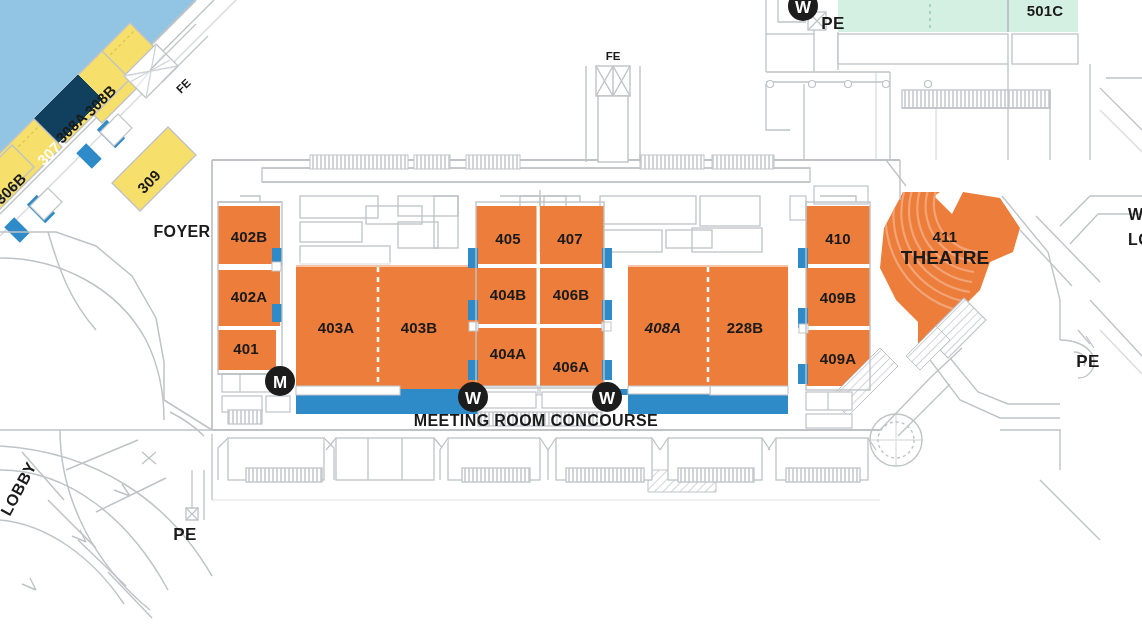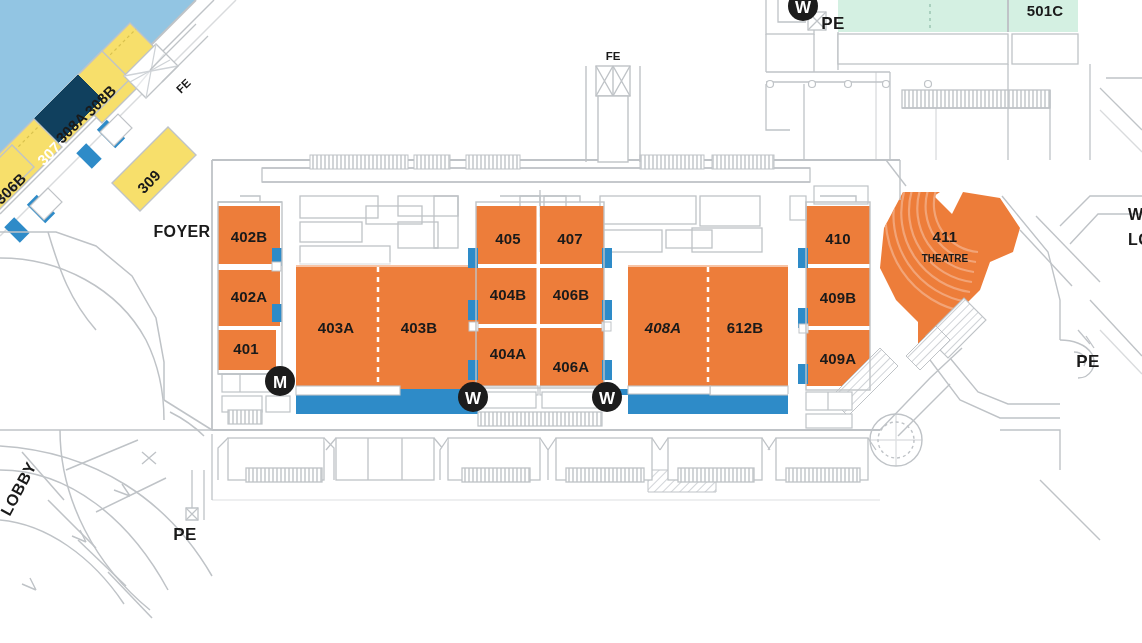--- a/index.html
+++ b/index.html
@@ -4,21 +4,21 @@
 <style>
   html,body{margin:0;padding:0;background:#ffffff;}
   body{width:1142px;height:643px;overflow:hidden;
        font-family:"Liberation Sans",sans-serif;}
   #map-root{position:relative;width:1142px;height:643px;background:#fff;}
   #floorplan{position:absolute;inset:0;}
   .lbl{position:absolute;font-family:"Liberation Sans",sans-serif;
        font-weight:bold;color:#1a1a1a;white-space:nowrap;
        transform-origin:center center;pointer-events:none;}
   .room-lbl{font-size:15px;letter-spacing:.2px;}
-  .room-lbl-sm{font-size:10px;}
+  .room-lbl-sm{font-size:19px;}
   .area-lbl{font-size:16px;letter-spacing:.4px;}
   .tiny-lbl{font-size:17px;letter-spacing:.3px;}
   .fe-lbl{font-size:11.5px;}
   .ctr{transform:translate(-50%,-50%);}
 </style>
 </head>
 <body>
 
 <div id="map-root">
 
@@ -406,38 +406,39 @@
       <rect x="476" y="202" width="128" height="186"></rect>
       <rect x="806" y="202" width="64" height="188"></rect>
       <path d="M218,202 L282,202 M218,374 L278,374"></path>
       <path d="M240,196 L260,196 L260,202"></path>
       <path d="M500,196 L580,196 L580,202"></path>
       <path d="M820,196 L856,196 L856,202"></path>
     </g>
 
   </svg>
 
+  <div class="lbl area-lbl ctr" style="left:536px;top:421px;">MEETING ROOM CONCOURSE</div>
   <div class="lbl area-lbl ctr" style="left:182px;top:232px;">FOYER</div>
   <div class="lbl area-lbl" style="left:-10px;top:480px;transform:rotate(-62deg);">LOBBY</div>
   <div class="lbl area-lbl" style="left:1128px;top:206px;">WEST</div>
   <div class="lbl area-lbl" style="left:1128px;top:231px;">LOBBY</div>
 
   <div class="lbl room-lbl ctr" style="left:249px;top:236px;">402B</div>
   <div class="lbl room-lbl ctr" style="left:249px;top:296px;">402A</div>
   <div class="lbl room-lbl ctr" style="left:246px;top:348px;">401</div>
   <div class="lbl room-lbl ctr" style="left:336px;top:327px;">403A</div>
   <div class="lbl room-lbl ctr" style="left:419px;top:327px;">403B</div>
   <div class="lbl room-lbl ctr" style="left:508px;top:238px;">405</div>
   <div class="lbl room-lbl ctr" style="left:570px;top:238px;">407</div>
   <div class="lbl room-lbl ctr" style="left:508px;top:294px;">404B</div>
   <div class="lbl room-lbl ctr" style="left:571px;top:294px;">406B</div>
   <div class="lbl room-lbl ctr" style="left:508px;top:353px;">404A</div>
   <div class="lbl room-lbl ctr" style="left:571px;top:366px;">406A</div>
   <div class="lbl room-lbl ctr" style="left:663px;top:327px;font-style:italic;">408A</div>
-  <div class="lbl room-lbl ctr" style="left:745px;top:327px;">612B</div>
+  <div class="lbl room-lbl ctr" style="left:745px;top:327px;">228B</div>
   <div class="lbl room-lbl ctr" style="left:838px;top:238px;">410</div>
   <div class="lbl room-lbl ctr" style="left:838px;top:297px;">409B</div>
   <div class="lbl room-lbl ctr" style="left:838px;top:358px;">409A</div>
   <div class="lbl room-lbl ctr" style="left:945px;top:236px;">411</div>
   <div class="lbl room-lbl-sm ctr" style="left:945px;top:258px;">THEATRE</div>
   <div class="lbl room-lbl ctr" style="left:1039px;top:10px;padding-left:12px;">501C</div>
 
   <div class="lbl room-lbl" style="left:82px;top:92px;transform:rotate(-45deg);">308B</div>
   <div class="lbl room-lbl" style="left:53px;top:119px;transform:rotate(-45deg);">308A</div>
   <div class="lbl room-lbl" style="left:36px;top:145px;transform:rotate(-45deg);color:#ffffff;">307</div>

